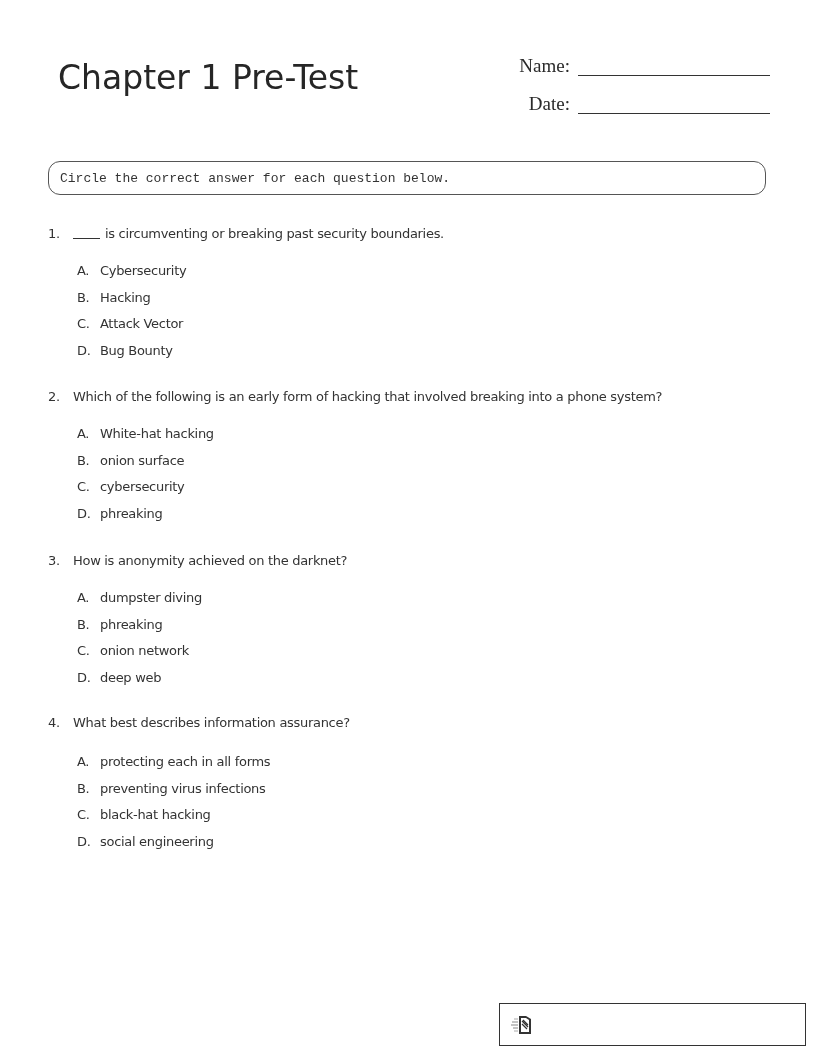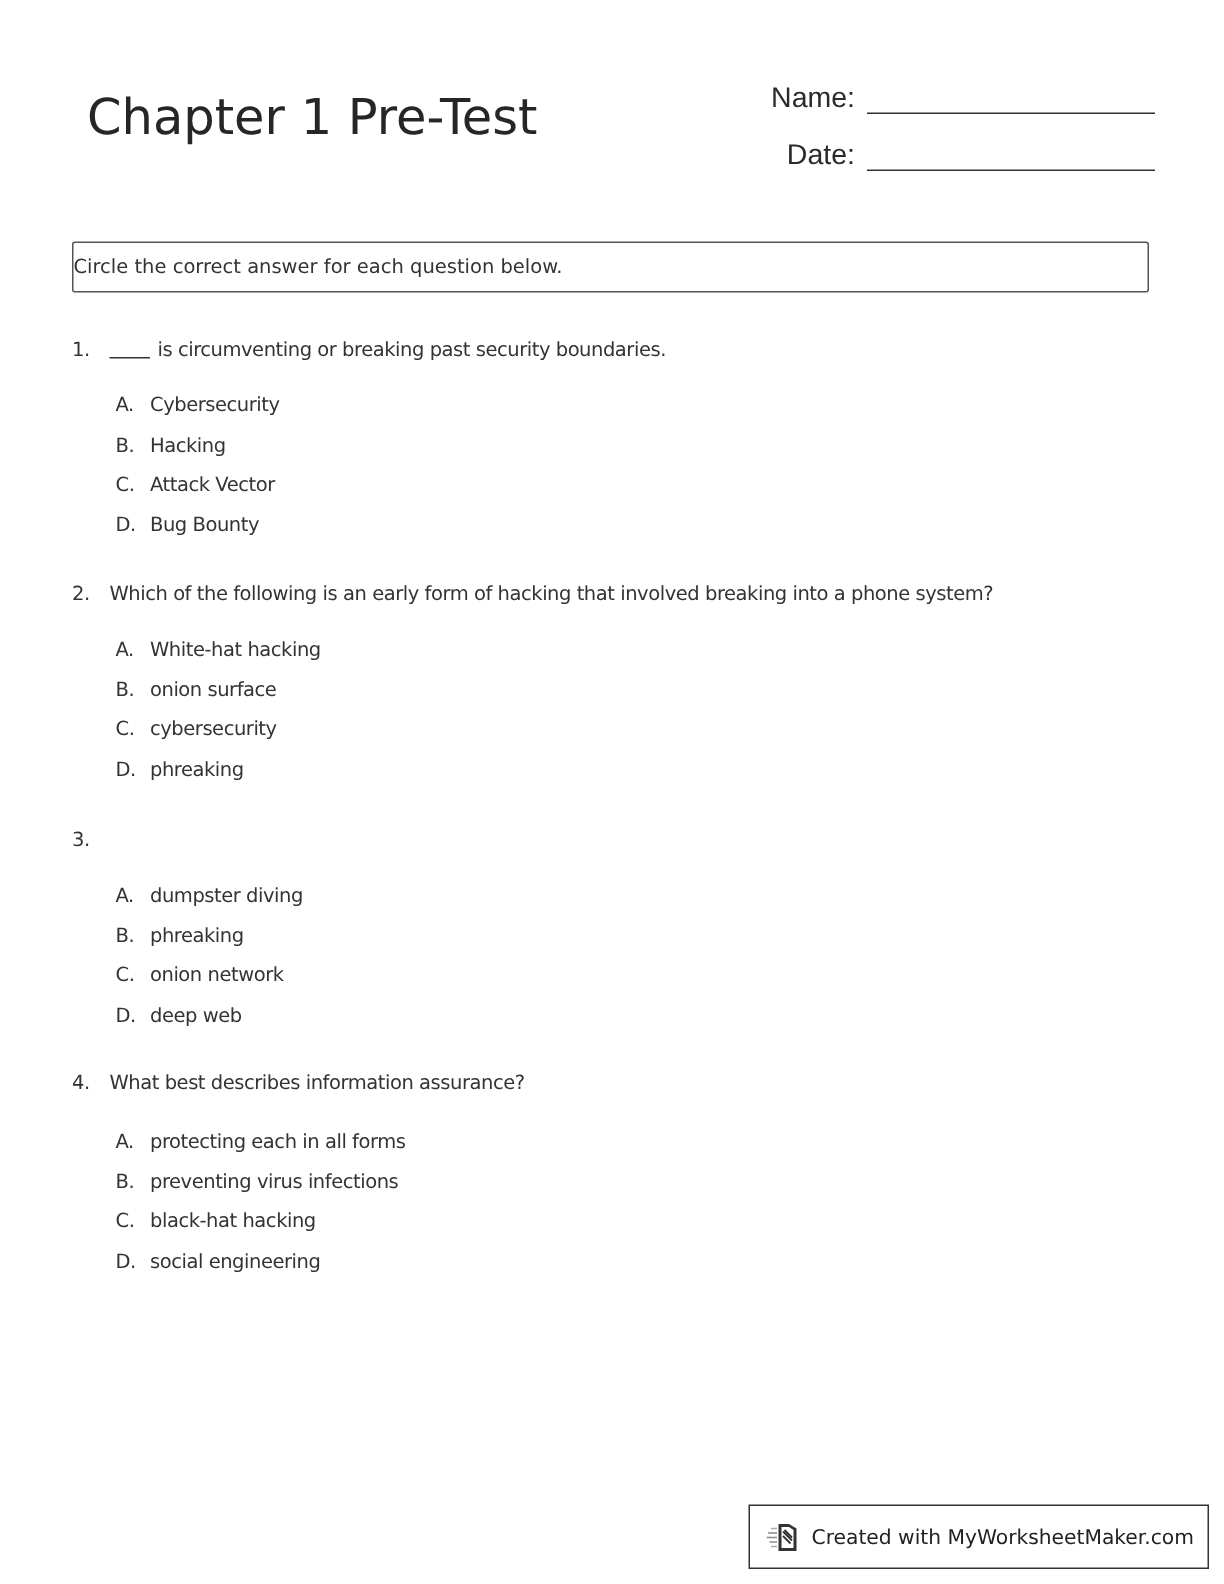--- a/index.html
+++ b/index.html
@@ -26,46 +26,48 @@
       margin: 10px;
       line-height: 44px;
       font-family: "DejaVu Sans", sans-serif;
     }
     .field-row {
       position: absolute;
       display: flex;
       align-items: flex-end;
     }
     .field-label {
-      font-family: Liberation Sans, sans-serif;
+      font-family: Liberation Serif, serif;
       font-size: 19px;
       color: #2a2a2a;
       text-align: right;
       width: 70px;
       padding-right: 8px;
       line-height: 20px;
     }
     .field-line {
       width: 192px;
       height: 20px;
       border-bottom: 1.5px solid #333;
     }
     .instructions {
       position: absolute;
       left: 48px;
       top: 161px;
       width: 718px;
       height: 34px;
       border: 1.5px solid #555;
-      border-radius: 2px;
+      border-radius: 12px;
       box-sizing: border-box;
       display: flex;
       align-items: center;
+      padding-left: 11px;
       font-size: 13px;
       color: #333;
+      font-family: Liberation Mono, monospace;
     }
     .question {
       position: absolute;
       left: 48px;
       width: 720px;
     }
     .q-stem {
       display: flex;
       font-size: 13px;
       color: #333;
@@ -185,20 +187,21 @@
     <div class="option">
       <span class="opt-letter">D.</span>
       <span>phreaking</span>
     </div>
   </div>
 </div>
 
 <div class="question" style="top:552px;">
   <div class="q-stem">
     <span class="q-num">3.</span>
+    <span>How is anonymity achieved on the darknet?</span>
   </div>
   <div class="options">
     <div class="option">
       <span class="opt-letter">A.</span>
       <span>dumpster diving</span>
     </div>
     <div class="option">
       <span class="opt-letter">B.</span>
       <span>phreaking</span>
     </div>
@@ -244,14 +247,13 @@
       <line x1="1" y1="8" x2="7" y2="8" stroke="#888" stroke-width="1"></line>
       <line x1="0" y1="11" x2="7" y2="11" stroke="#888" stroke-width="1"></line>
       <line x1="2" y1="14" x2="7" y2="14" stroke="#888" stroke-width="1"></line>
       <line x1="3" y1="5" x2="7" y2="5" stroke="#aaa" stroke-width="1"></line>
       <line x1="3" y1="17" x2="7" y2="17" stroke="#aaa" stroke-width="1"></line>
       <path d="M8 2 L15 2 L20 5 L20 20 L8 20 Z" fill="#333"></path>
       <path d="M10 4 L15 4 L18 6 L18 18 L10 18 Z" fill="#fff"></path>
       <path d="M11 7 L17 13 M11 10 L16 15 M12 6 L17 11" stroke="#333" stroke-width="1.2"></path>
     </svg>
   </span>
-  <span>Created with MyWorksheetMaker.com</span>
 </div>
 
 </body></html>

